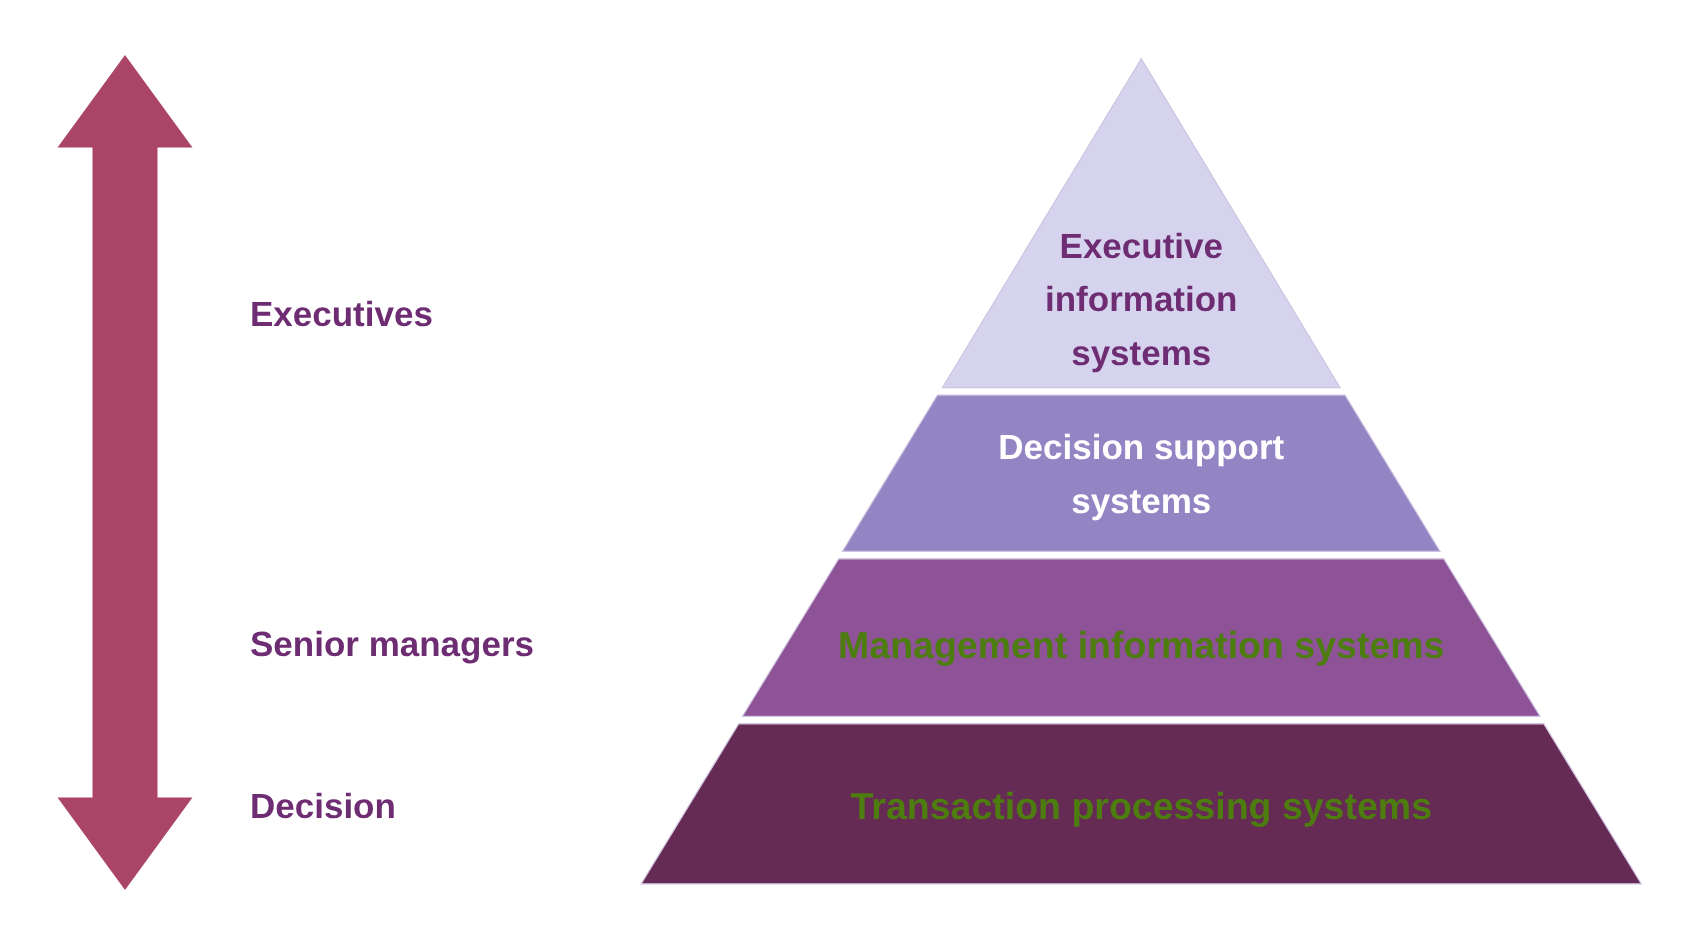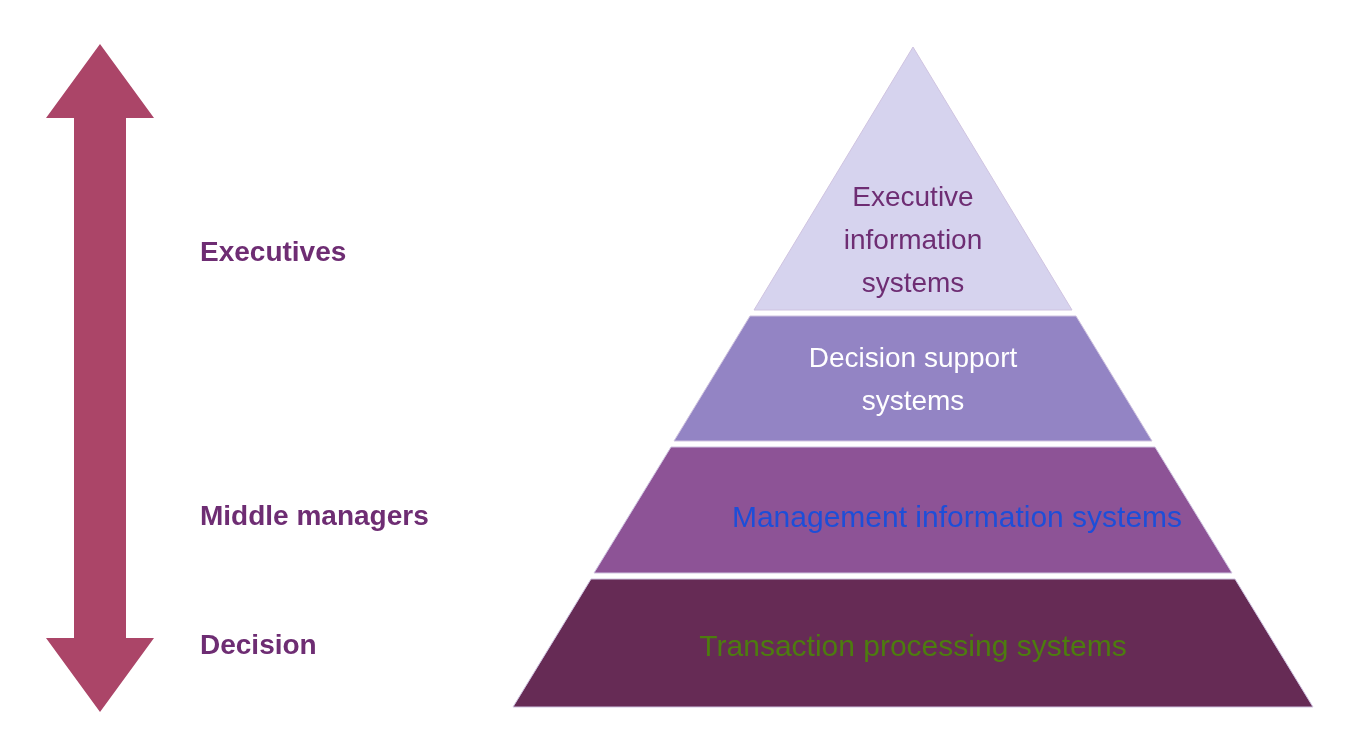--- a/index.html
+++ b/index.html
@@ -25,21 +25,21 @@
     left: 200px;
     font-size: 28px;
     font-weight: 700;
     line-height: 34px;
     white-space: nowrap;
   }
   .tier-label {
     position: absolute;
     left: 913px;
     transform: translateX(-50%);
-    font-weight: 400;
+    font-weight: 700;
     text-align: center;
   }
   .tier-label.multiline {
     font-size: 28px;
     line-height: 43px;
   }
   .tier-label.oneline {
     font-size: 30px;
     line-height: 38px;
     white-space: nowrap;
@@ -62,21 +62,21 @@
 
     <polygon points="100,44 154,118 126,118 126,638 154,638 100,712 46,638 74,638 74,118 46,118" fill="#ab4568"></polygon>
 
     <polygon stroke="#cfc3e0" stroke-width="1" points="913,47 754,310 1072,310" fill="#d6d3ee"></polygon>
     <polygon stroke="#cfc3e0" stroke-width="1" points="750,316 1076,316 1152,441 674,441" fill="#9384c4"></polygon>
     <polygon stroke="#cfc3e0" stroke-width="1" points="671,447 1155,447 1232,573 594,573" fill="#8d5396"></polygon>
     <polygon stroke="#cfc3e0" stroke-width="1" points="591,579 1235,579 1313,707 513,707" fill="#662b55"></polygon>
   </svg>
 
   <div id="role-0" class="role-label" style="color: rgb(110, 45, 115);">Executives</div>
-  <div id="role-2" class="role-label" style="color: rgb(110, 45, 115);">Middle managers</div>
+  <div id="role-2" class="role-label" style="color: rgb(110, 45, 115);">Senior managers</div>
   <div id="role-3" class="role-label" style="color: rgb(110, 45, 115);">Decision</div>
 
   <div id="tier1-label" class="tier-label multiline" style="color: rgb(110, 45, 115);">Executive information systems</div>
   <div id="tier2-label" class="tier-label multiline" style="color: rgb(255, 255, 255);">Decision support systems</div>
-  <div id="tier3-label" class="tier-label oneline" style="color: #1d4ed8; margin-left: 44px;">Management information systems</div>
+  <div id="tier3-label" class="tier-label oneline" style="color: #4d7c0f;">Management information systems</div>
   <div id="tier4-label" class="tier-label oneline" style="color: #4d7c0f;">Transaction processing systems</div>
 
 </div>
 
 </body></html>

